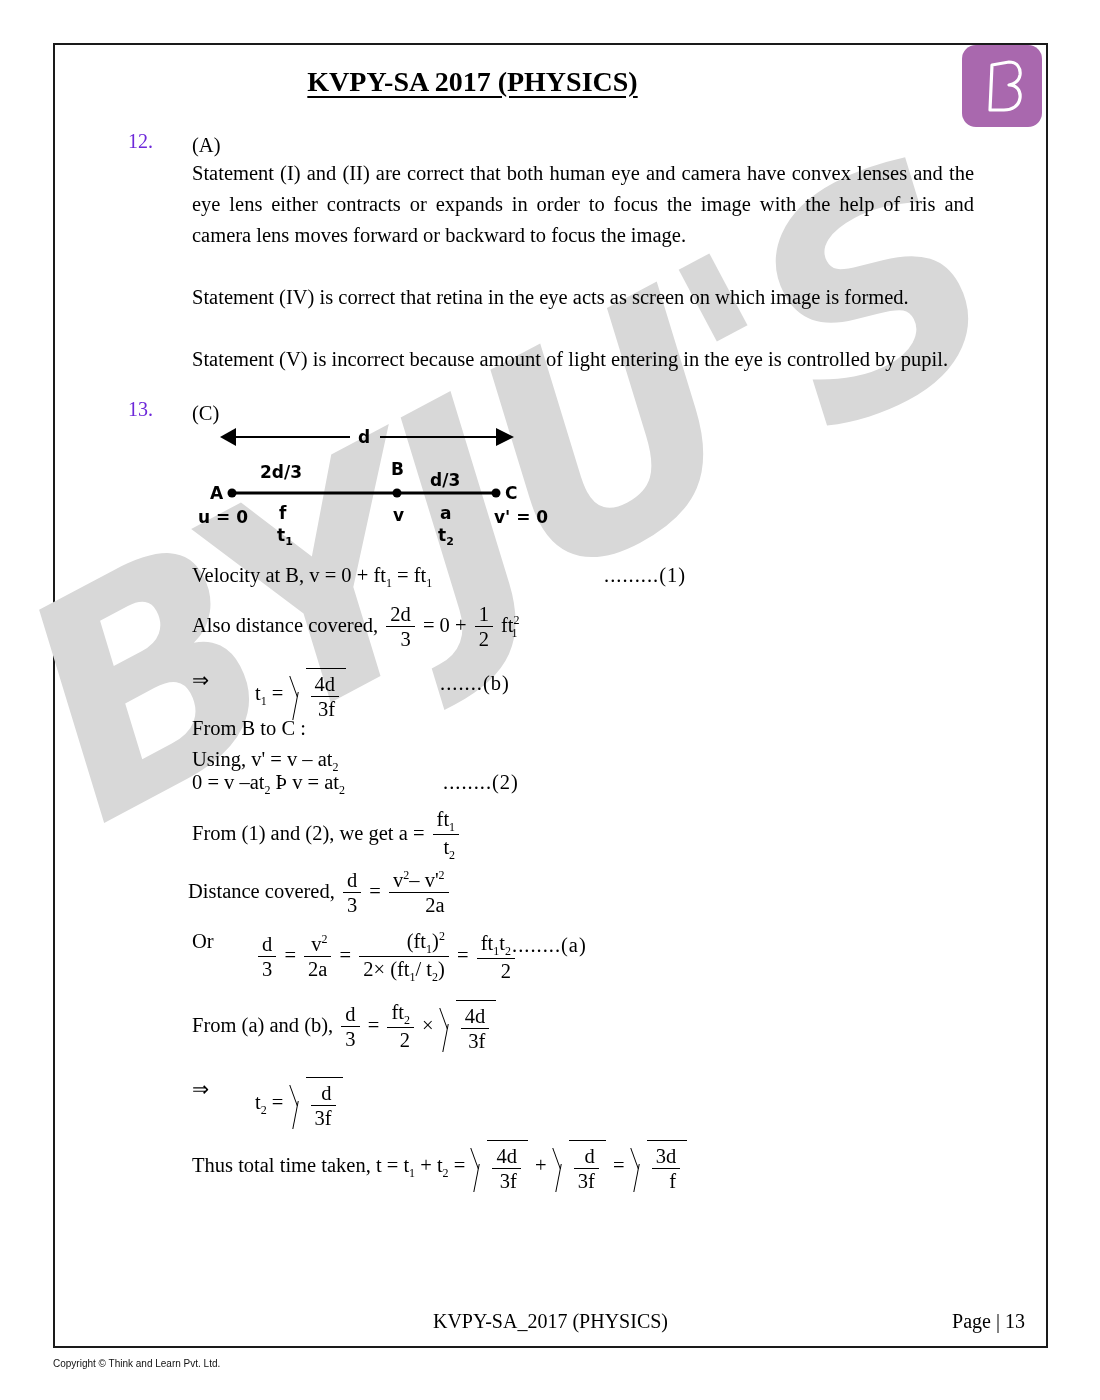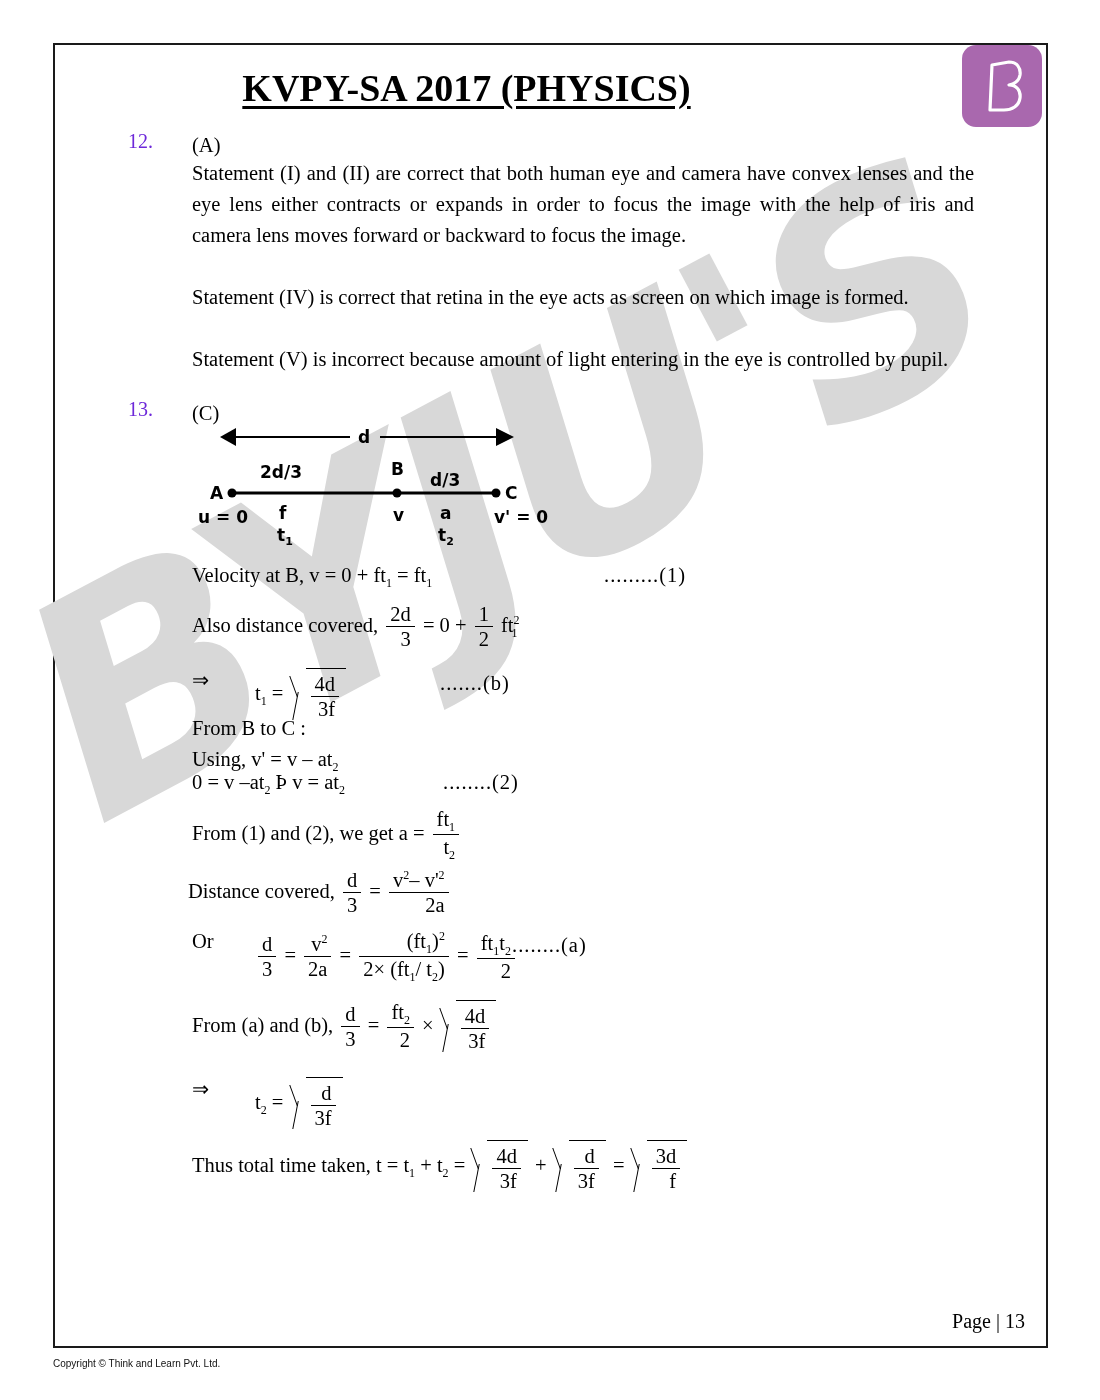--- a/index.html
+++ b/index.html
@@ -56,26 +56,26 @@
     left: 0;
     top: 0;
     width: 1100px;
     height: 1400px;
     z-index: 5;
   }
 
   
   .doc-title {
     position: absolute;
-    left: 53px;
+    left: 59px;
     top: 66px;
     width: 827px;
     text-align: center;
     font-family: "Liberation Serif", serif;
-    font-size: 38px;
+    font-size: 28px;
     font-weight: bold;
     color: #000;
     text-decoration: underline;
     text-underline-offset: 5px;
   }
 
   .brand-logo {
     position: absolute;
     left: 962px;
     top: 45px;
@@ -430,16 +430,17 @@
     <span class="sqrt">
       <span class="radicand">
         <span class="frac">
           <span class="num">3d</span>
           <span class="den">f</span>
         </span>
       </span>
     </span>
   </div>
 
+  <div class="footer-center">KVPY-SA_2017 (PHYSICS)</div>
   <div class="footer-page">Page | 13</div>
   <div class="copyright">Copyright © Think and Learn Pvt. Ltd.</div>
 
 </div>
 
 </body></html>

